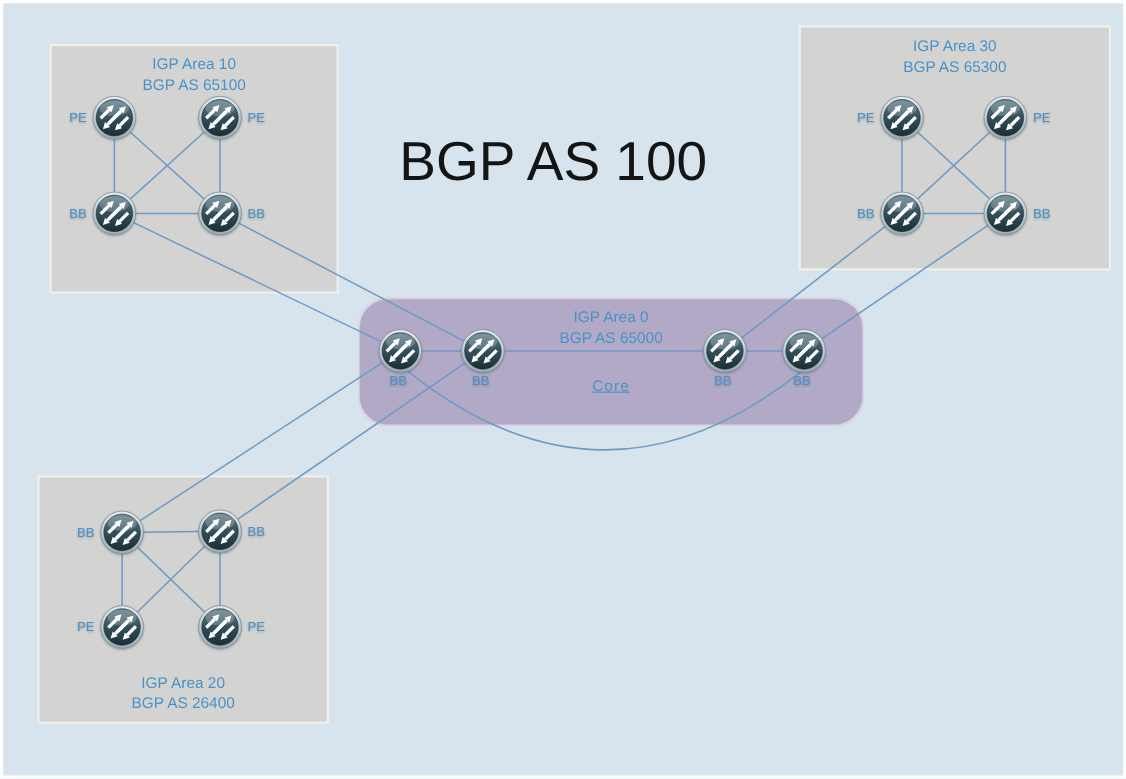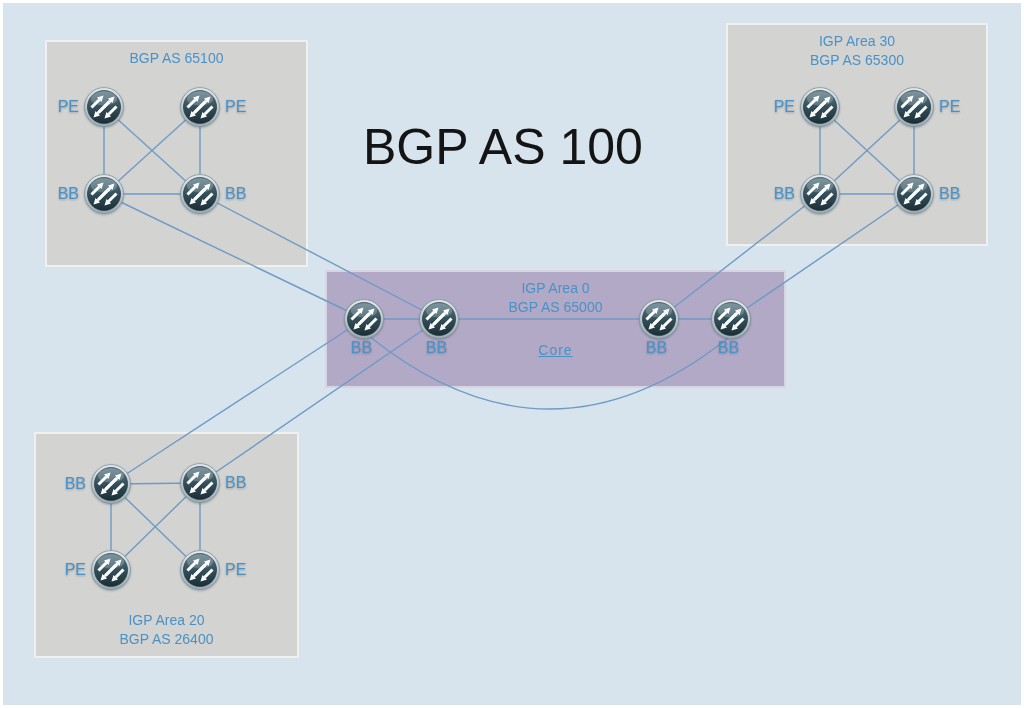--- a/index.html
+++ b/index.html
@@ -11,51 +11,52 @@
   .box-labels{position:absolute;left:0;right:0;text-align:center;
               color:var(--label,#4892c8);font-size:14px;line-height:19px;}
   .box-labels.top{top:7px;}
   .box-labels.bottom{bottom:7px;}
   .core-center-label{position:absolute;left:0;right:0;top:70px;text-align:center;
               color:var(--label,#4892c8);font-size:14px;letter-spacing:1px;text-decoration:underline;}
   svg.links{position:absolute;left:0;top:0;z-index:2;pointer-events:none;}
   .lnk{stroke:var(--link,#6e9ac6);stroke-width:1.4;fill:none;}
   .router{position:absolute;width:40px;height:40px;z-index:3;
           filter:drop-shadow(0 1px 1px rgba(40,60,70,0.35));}
-  .n-label{position:absolute;color:var(--label,#4892c8);font-size:16px;white-space:nowrap;}
+  .n-label{position:absolute;color:var(--label,#4892c8);font-size:12px;white-space:nowrap;}
   .n-label.left{right:calc(100% + 5px);top:50%;transform:translateY(-50%);}
   .n-label.right{left:calc(100% + 5px);top:50%;transform:translateY(-50%);}
   .n-label.bottom{top:calc(100% + 0px);left:50%;transform:translateX(-62%);}
   .title{position:absolute;left:360px;top:115px;width:346px;z-index:4;
          color:var(--title,#141414);font-size:50px;font-weight:400;}
   .defs-holder{position:absolute;width:0;height:0;overflow:hidden;}
 </style>
 </head>
 <body>
 
 <div class="stage" style="--bg: #d7e4ed; --area-box: #d3d3d2; --core-box: #b2a9c6; --link: #6e9ac6; --label: #4892c8; --title: #141414;">
   <div class="title">BGP AS 100</div>
   <div class="box area" style="left: 42px; top: 37px; width: 263px; height: 227px;">
       <div class="box-labels top">
+        <div>IGP Area 10</div>
         <div>BGP AS 65100</div>
       </div>
     </div>
-    <div class="box area" style="left: 723px; top: 20px; width: 262px; height: 223px;">
+    <div class="box area" style="left: 723px; top: 20px; width: 284px; height: 223px;">
       <div class="box-labels top">
         <div>IGP Area 30</div>
         <div>BGP AS 65300</div>
       </div>
     </div>
     <div class="box area" style="left: 31px; top: 429px; width: 265px; height: 226px; padding-left: 34px;">
       <div class="box-labels bottom">
         <div>IGP Area 20</div>
         <div>BGP AS 26400</div>
       </div>
     </div>
-    <div class="box core" style="left: 322px; top: 267px; width: 461px; height: 118px;">
+    <div class="box core" style="left: 322px; top: 267px; width: 461px; height: 118px; border-radius: 28px;">
       <div class="box-labels top">
         <div>IGP Area 0</div>
         <div>BGP AS 65000</div>
       </div>
       <div class="core-center-label">Core</div>
     </div>
     <svg class="links" width="1024" height="708">
       <line x1="101" y1="104" x2="101" y2="191" class="lnk"></line>
       <line x1="197" y1="104" x2="197" y2="191" class="lnk"></line>
       <line x1="101" y1="104" x2="197" y2="191" class="lnk"></line>

